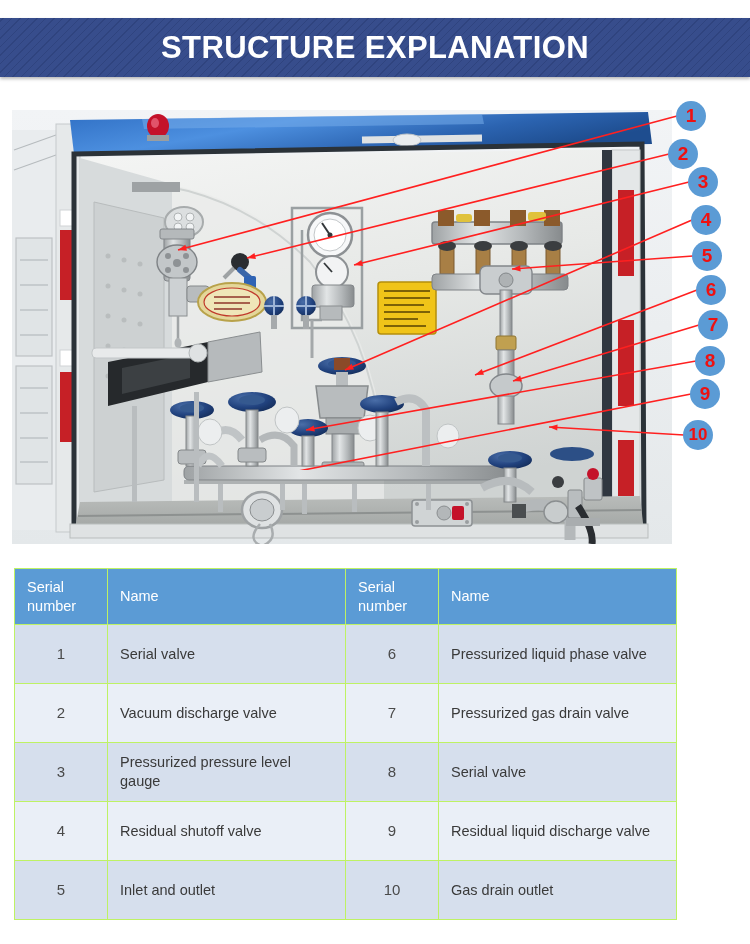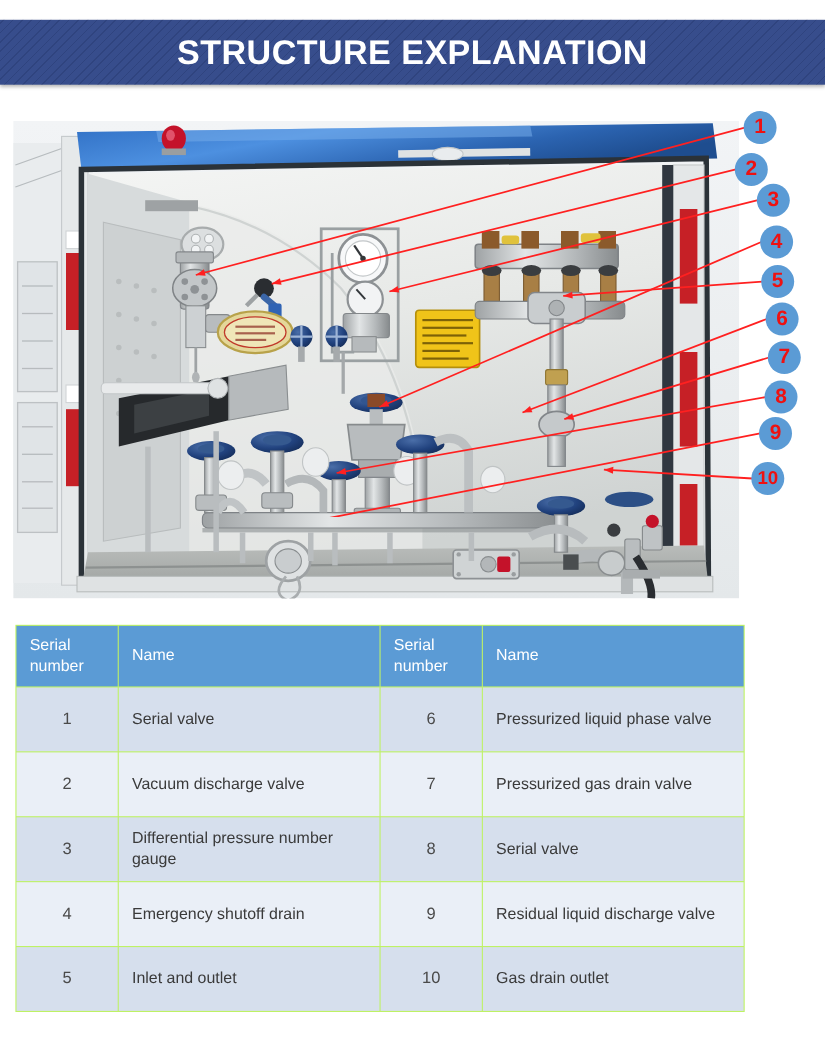--- a/index.html
+++ b/index.html
@@ -532,27 +532,27 @@
         <td class="name">Pressurized liquid phase valve</td>
       </tr>
       <tr class="even">
         <td class="serial">2</td>
         <td class="name">Vacuum discharge valve</td>
         <td class="serial">7</td>
         <td class="name">Pressurized gas drain valve</td>
       </tr>
       <tr class="odd">
         <td class="serial">3</td>
-        <td class="name">Differential pressure number gauge</td>
+        <td class="name">Pressurized pressure level gauge</td>
         <td class="serial">8</td>
         <td class="name">Serial valve</td>
       </tr>
       <tr class="even">
         <td class="serial">4</td>
-        <td class="name">Emergency shutoff drain</td>
+        <td class="name">Residual shutoff valve</td>
         <td class="serial">9</td>
         <td class="name">Residual liquid discharge valve</td>
       </tr>
       <tr class="odd">
         <td class="serial">5</td>
         <td class="name">Inlet and outlet</td>
         <td class="serial">10</td>
         <td class="name">Gas drain outlet</td>
       </tr>
     </tbody>

